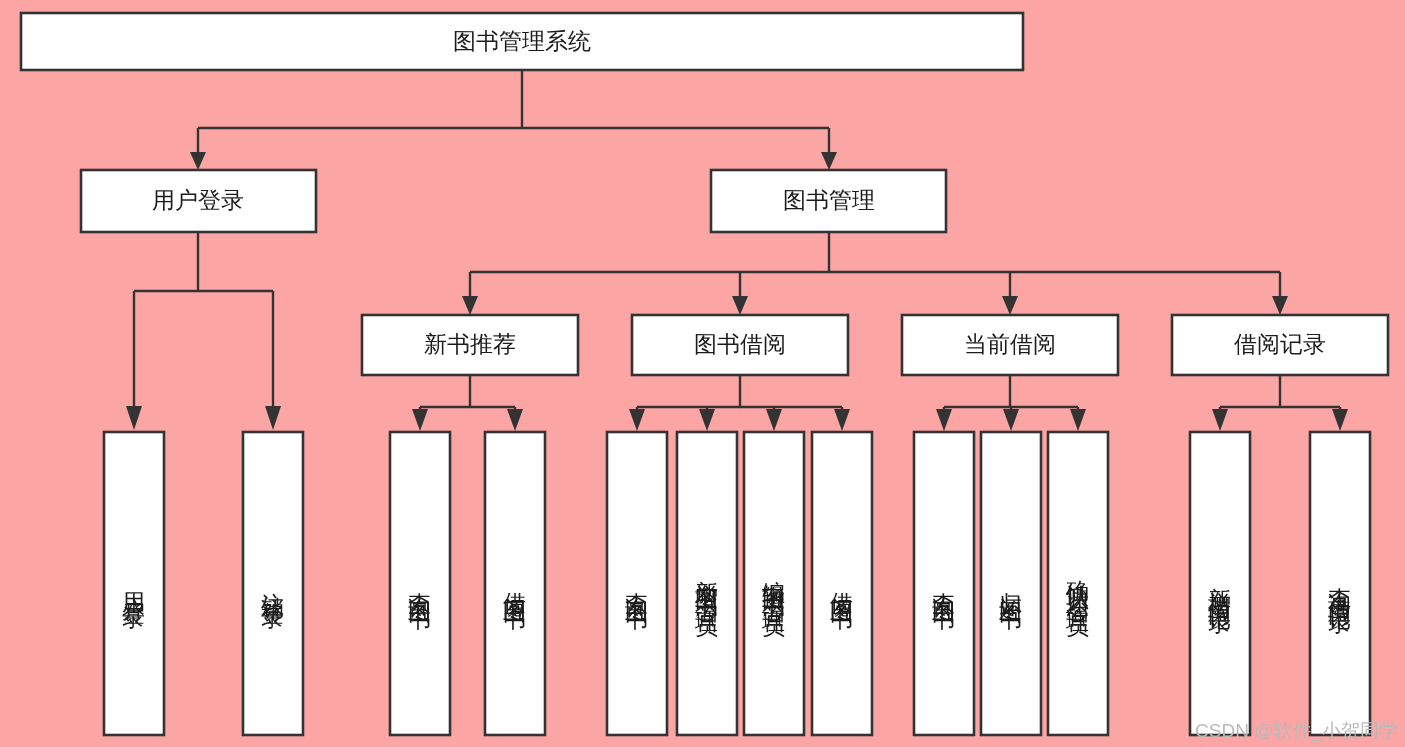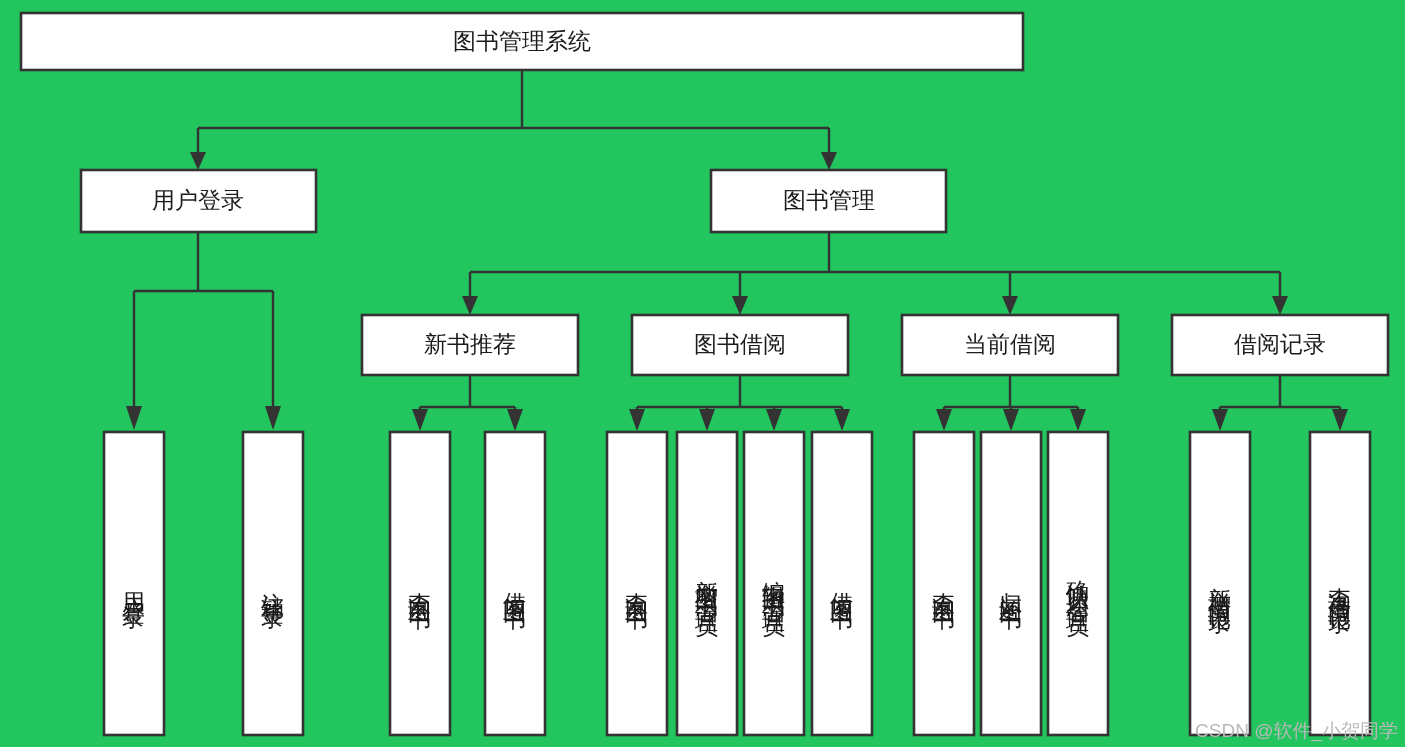--- a/index.html
+++ b/index.html
@@ -7,21 +7,21 @@
     padding: 0;
     background: #ffffff;
   }
   body {
     font-family: "Liberation Sans", "DejaVu Sans", sans-serif;
   }
   #diagram-root {
     position: relative;
     width: 1405px;
     height: 747px;
-    background: #22c55e;
+    background: #fca5a5;
     overflow: hidden;
   }
   svg.diagram-canvas {
     position: absolute;
     left: 0;
     top: 0;
     width: 1405px;
     height: 747px;
     display: block;
   }

